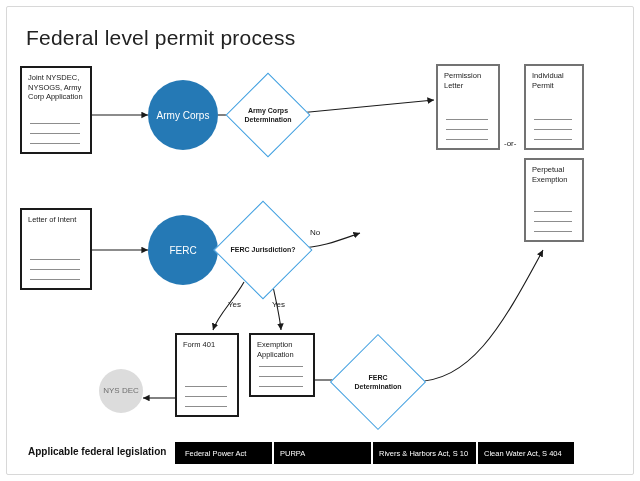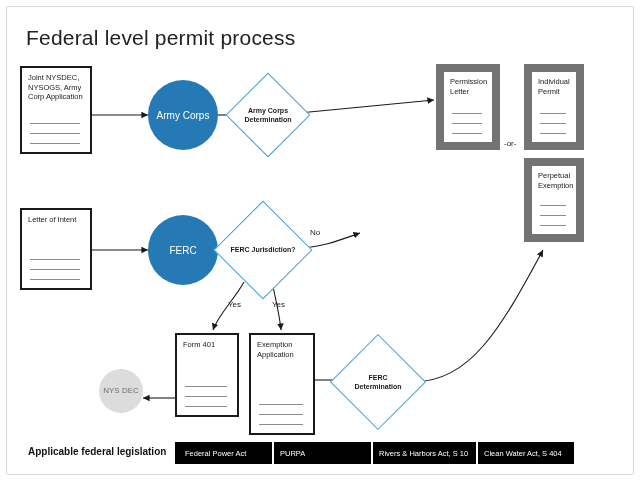--- a/index.html
+++ b/index.html
@@ -38,21 +38,21 @@
   
   .box {
     position: absolute;
     box-sizing: border-box;
     background: #ffffff;
   }
   .box.black {
     border: 2px solid #1a1a1a;
   }
   .box.blue {
-    border: 8px solid #737373;
+    border: 2px solid #737373;
   }
   .box .label {
     position: absolute;
     left: 6px;
     top: 5px;
     right: 4px;
     font-size: 7.5px;
     line-height: 9.5px;
     color: #1a1a1a;
   }
@@ -263,21 +263,21 @@
 
   <div class="box black" style="left:175px; top:333px; width:64px; height:84px;">
     <div class="label">Form 401</div>
     <div class="lines">
         <i></i>
         <i></i>
         <i></i>
       </div>
   </div>
 
-  <div class="box black" style="left:249px; top:333px; width:66px; height:102px;padding-left:25px;">
+  <div class="box black" style="left:249px; top:333px; width:66px; height:64px;padding-left:25px;">
     <div class="label">Exemption Application</div>
     <div class="lines">
         <i></i>
         <i></i>
         <i></i>
       </div>
   </div>
 
   <div class="diamond" style="left:344px; top:348px; width:68px; height:68px;">
     <div class="shape"></div>

